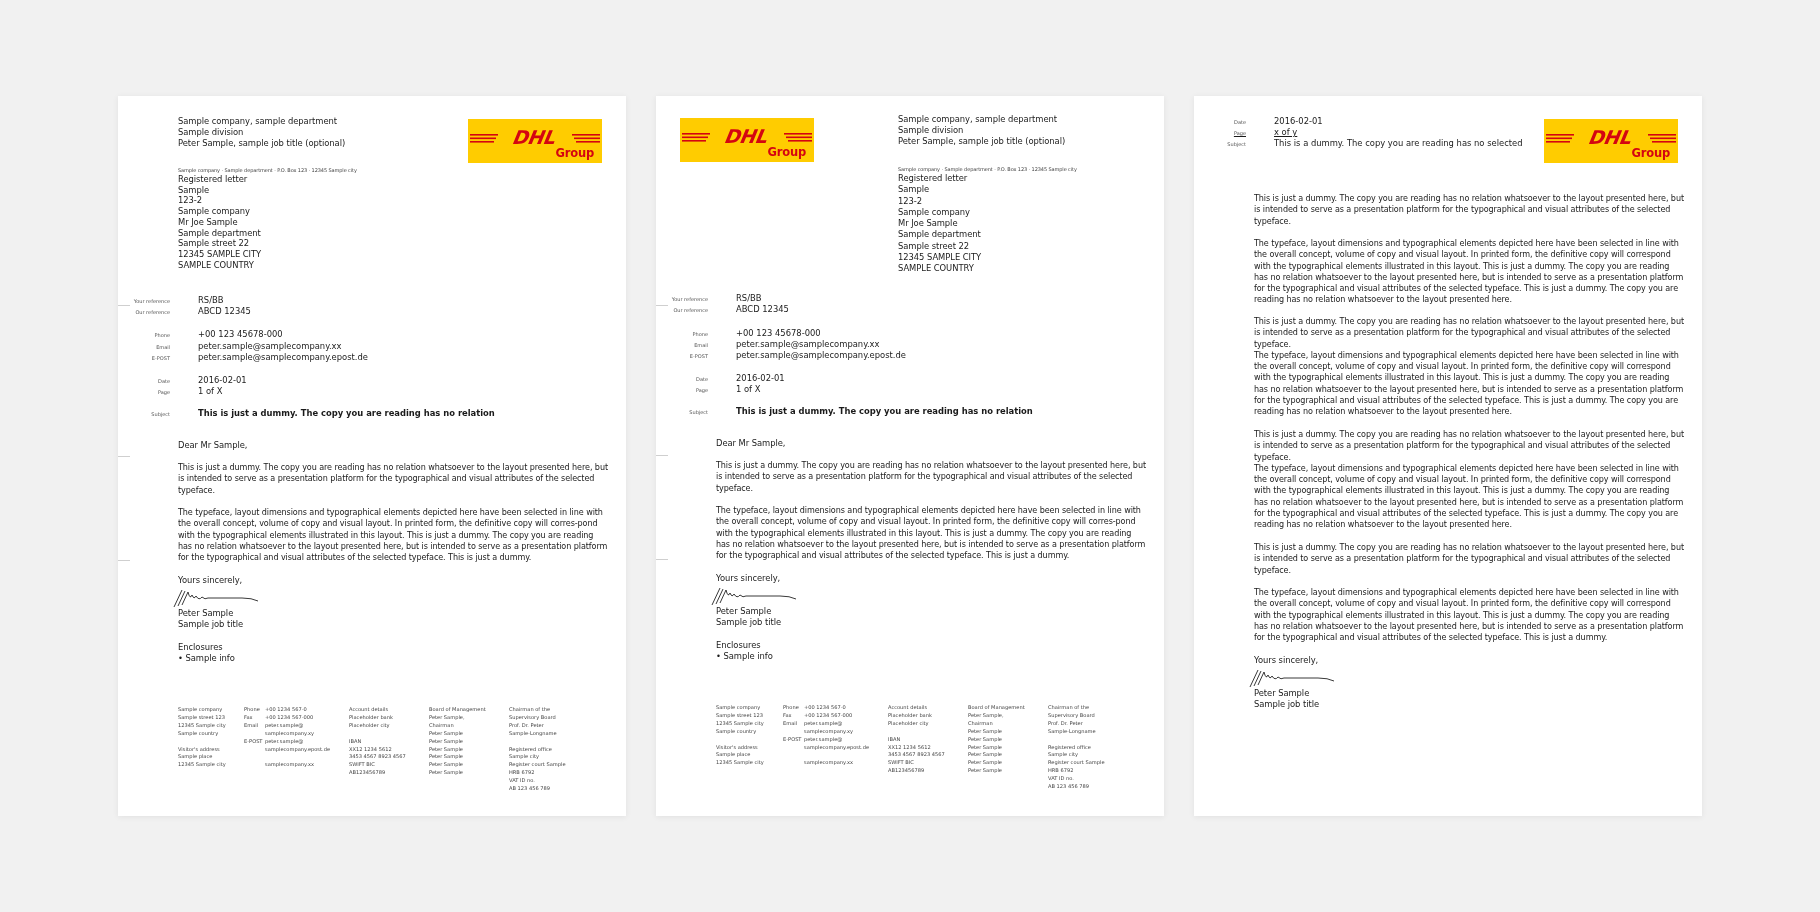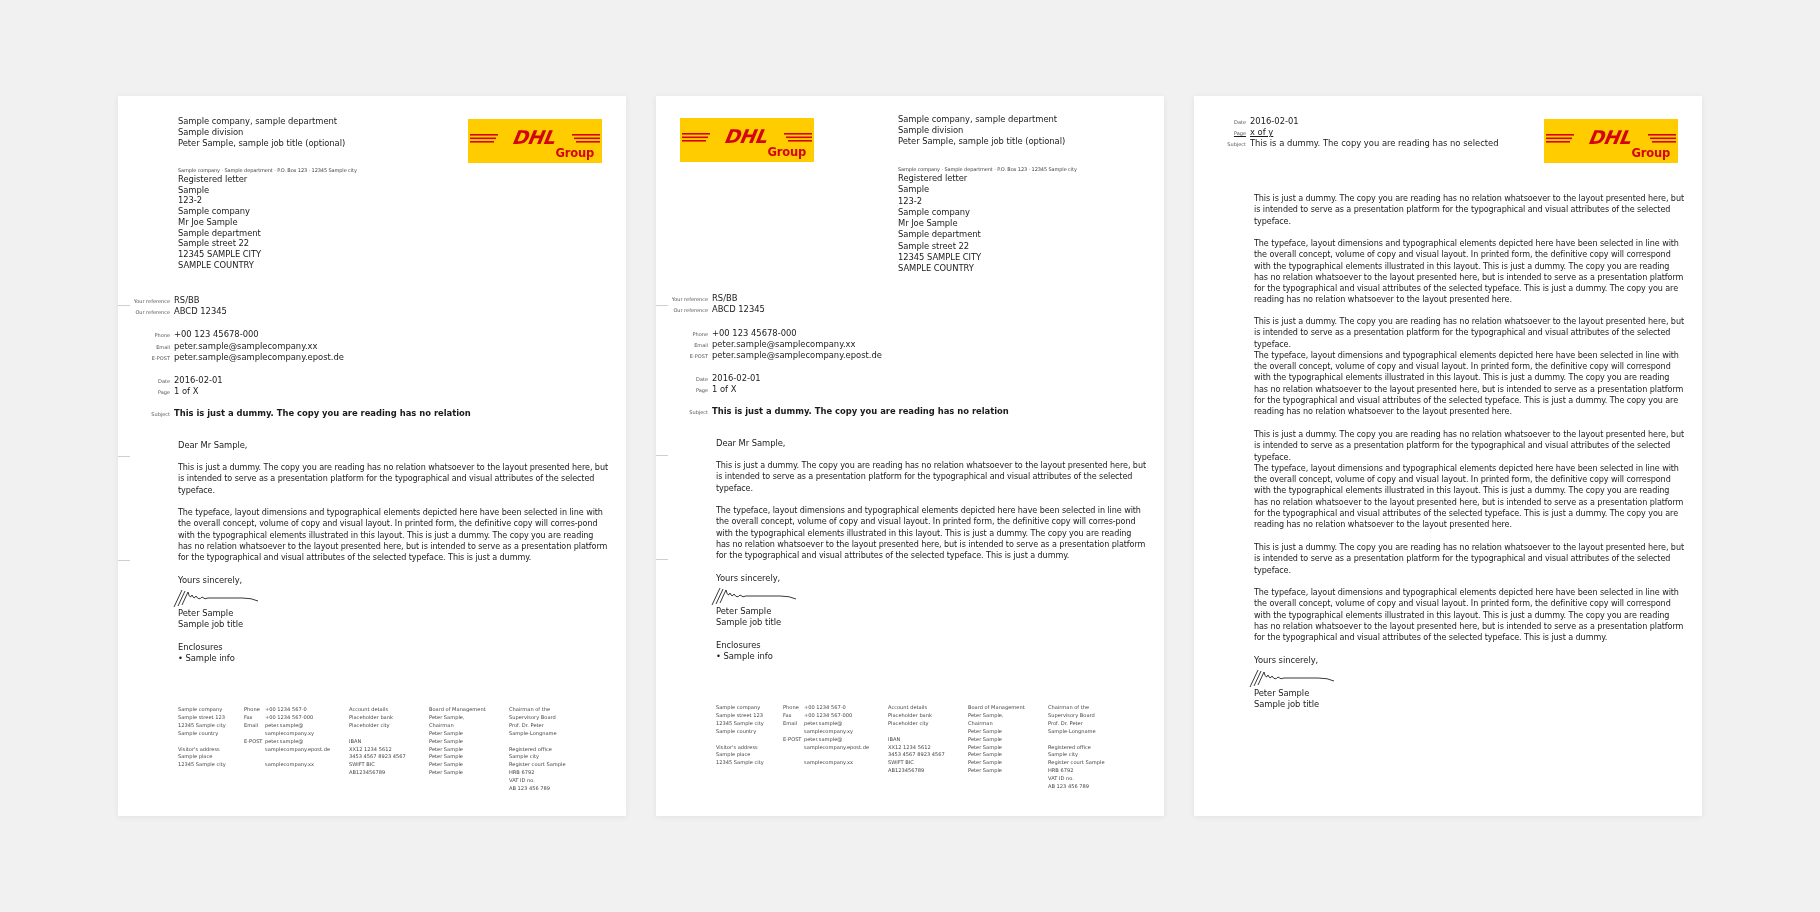--- a/index.html
+++ b/index.html
@@ -18,21 +18,21 @@
   .txt { font-size: 8.4px; line-height: 11.2px; letter-spacing: -0.05px; white-space: nowrap; }
   .lines div { white-space: nowrap; }
   .tiny { font-size: 5px; line-height: 7px; color: #444; white-space: nowrap; letter-spacing: -0.1px; }
 
   .logo { position: absolute; width: 134px; height: 44px; background: #ffcc00; overflow: hidden; }
   .logo svg { position: absolute; left: 0; top: 0; }
   .logo .group { position: absolute; right: 8px; bottom: 4px; color: #d40511; font-family: "DejaVu Sans", sans-serif; font-weight: bold; font-size: 11.5px; line-height: 12px; letter-spacing: -0.2px; }
 
   .fold { position: absolute; left: 0; width: 12px; height: 1px; background: #cfcfcf; }
 
-  .meta-row { position: absolute; display: flex; align-items: baseline; }
+  .meta-row { position: absolute; display: flex; align-items: baseline; gap: 24px; }
   .meta-label { width: 56px; text-align: right; font-size: 5px; color: #555; padding-right: 4px; white-space: nowrap; }
   .meta-value { font-size: 8.4px; line-height: 11.2px; white-space: nowrap; }
   .bold { font-weight: bold; }
 
   .para { position: absolute; width: 404px; font-size: 8.05px; line-height: 11.3px; white-space: normal; letter-spacing: -0.08px; }
   .para div { white-space: nowrap; }
 
   .footer { position: absolute; font-size: 5.1px; line-height: 7.9px; color: #444; }
   .footer .col { position: absolute; top: 0; }
   .footer .col div { white-space: nowrap; min-height: 7.9px; }

